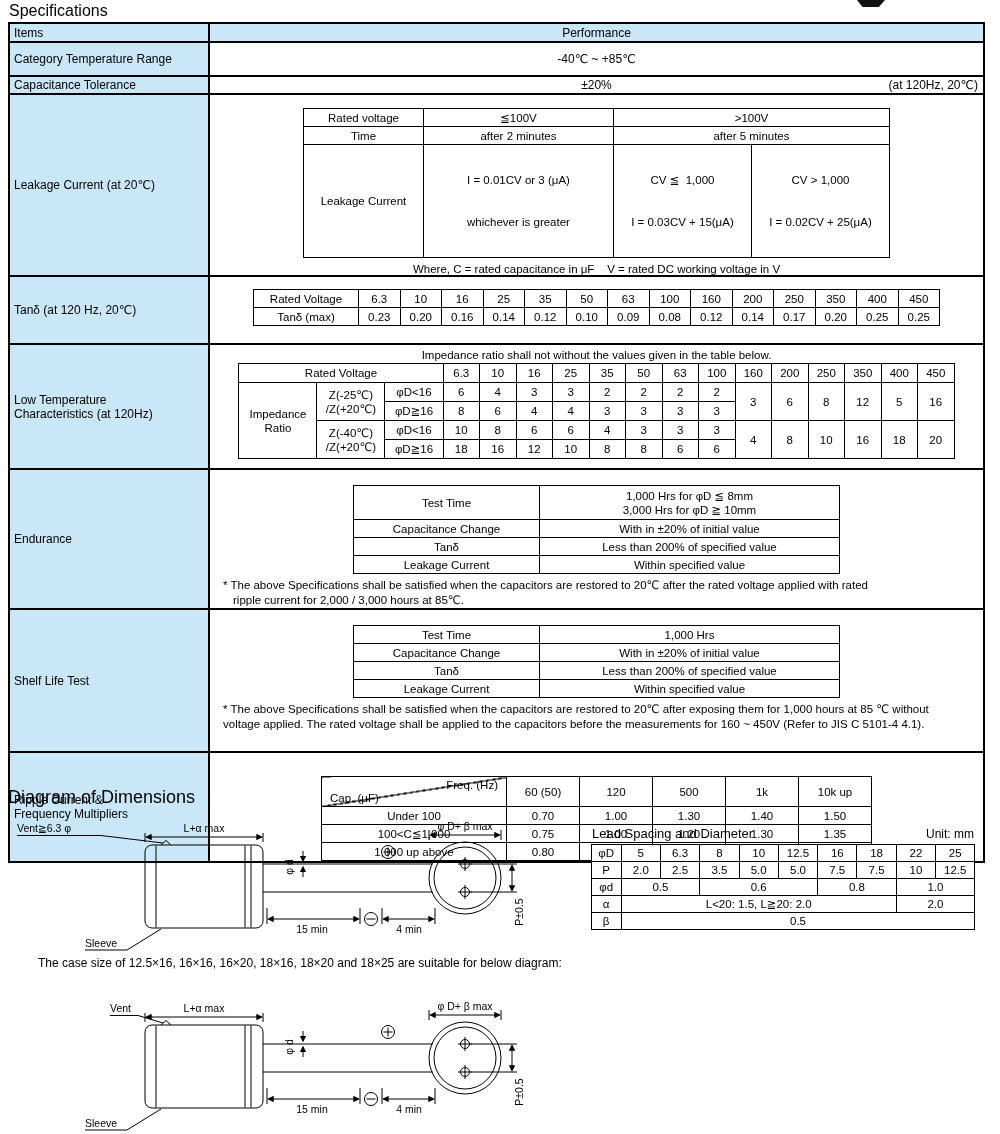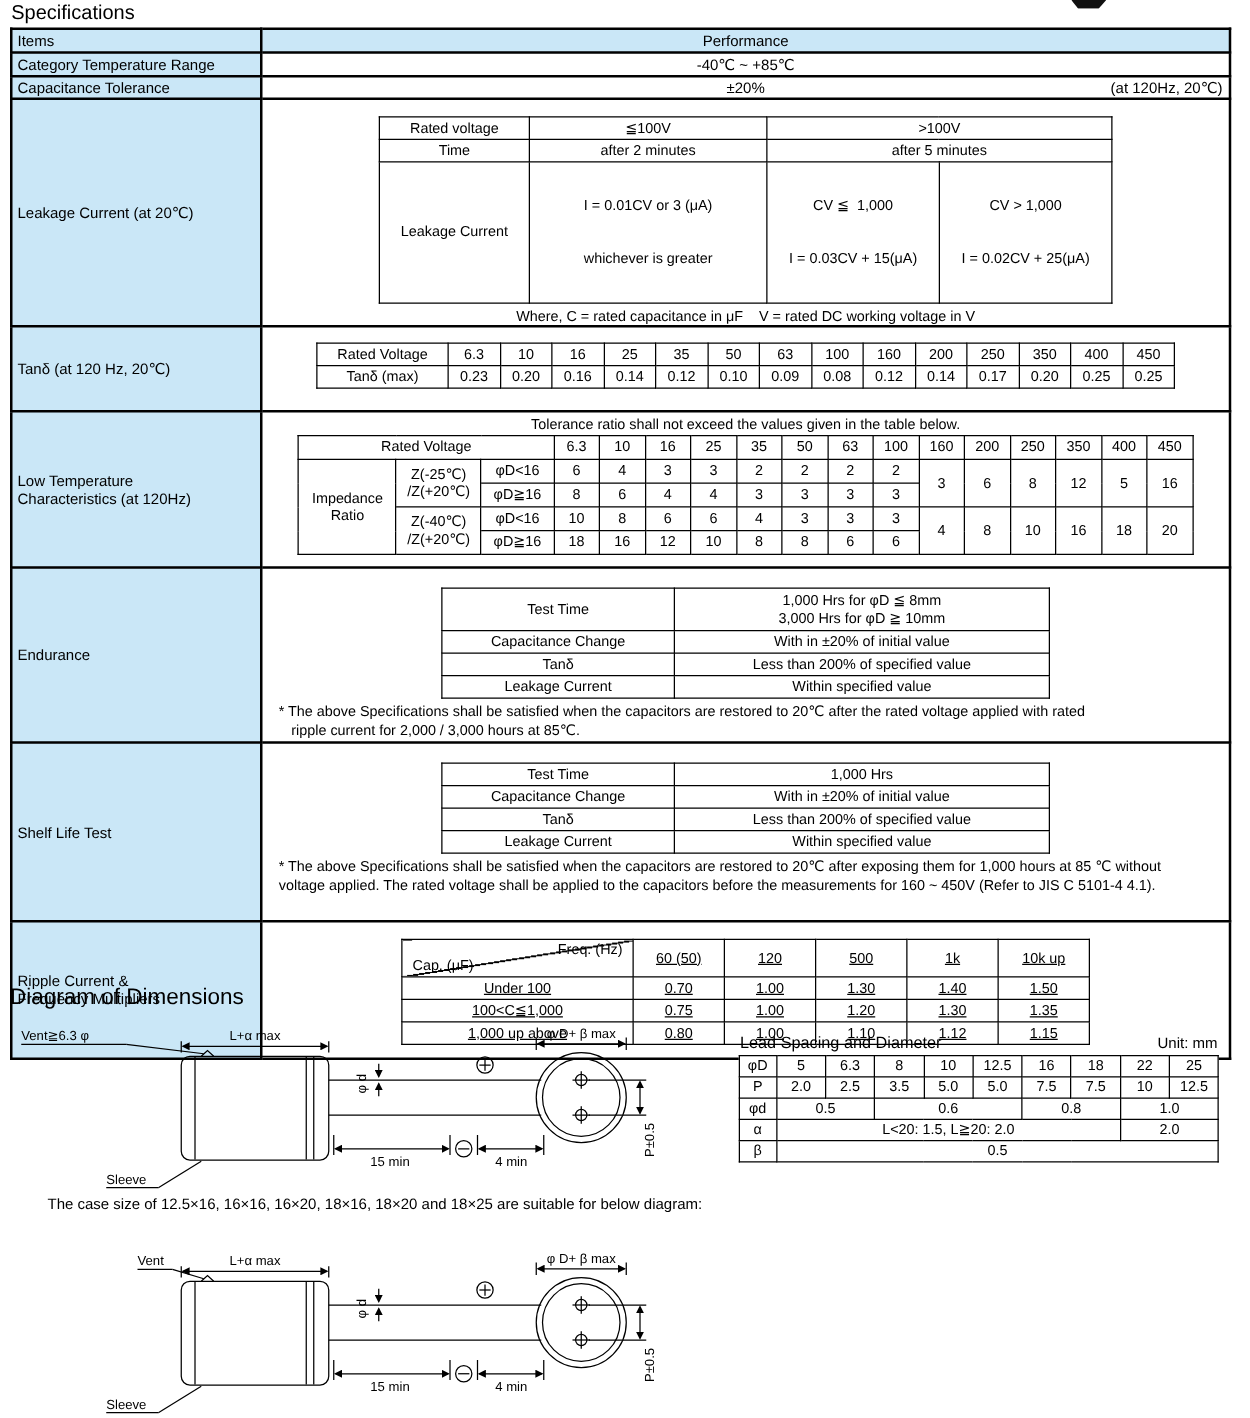--- a/index.html
+++ b/index.html
@@ -8,21 +8,21 @@
   .page-title { position:absolute; left:9px; top:2px; font-size:16px; }
   .section-title { position:absolute; left:8px; top:787px; font-size:18px; }
   .corner-mark { position:absolute; left:857px; top:0; width:28px; height:7px; background:#111;
     clip-path:polygon(0 0,100% 0,78% 100%,20% 100%); }
 
   table { border-collapse:collapse; }
   table.main { position:absolute; left:8px; top:22px; width:977px; table-layout:fixed; }
   table.main > tbody > tr > td { border:2px solid #000; font-size:12px; vertical-align:middle; padding:0; }
   td.blue { background:#cae7f7; padding:1px 4px !important; }
   td.center { text-align:center; }
-  tr.r-hd  { height:19px; } tr.r-tmp { height:19px; } tr.r-tol { height:18px; }
+  tr.r-hd  { height:19px; } tr.r-tmp { height:34px; } tr.r-tol { height:18px; }
   tr.r-lk  { height:102px; } tr.r-td { height:68px; } tr.r-lt { height:125px; }
   tr.r-en  { height:139px; } tr.r-sh { height:143px; } tr.r-rp { height:110px; }
   td.content { vertical-align:top !important; }
 
   .tol-cell { position:relative; text-align:center; }
   .tol-cond { position:absolute; right:5px; top:1px; font-size:12px; }
 
   table.inner { margin:0 auto; table-layout:fixed; background:#fff; }
   table.inner td { border:1px solid #000; font-size:11.5px; text-align:center;
     padding:0 2px; height:18px; line-height:14px; vertical-align:middle; }
@@ -37,21 +37,21 @@
 
   table.lt-t { width:715px; }
   table.lt-t td { height:19px; }
 
   table.endt { width:486px; margin-top:15px; }
   table.shelft { width:486px; margin-top:15px; }
   .block-note { font-size:11.5px; line-height:15px; text-align:left; padding:4px 10px 0 13px; }
   .indent2 { padding-left:10px; }
   .shelf-note { width:760px; }
 
-  table.ript { width:550px; margin-top:13px;text-decoration:underline; }
+  table.ript { width:550px; margin-top:23px; }
   tr.h30 > td { height:30px; }
   td.diag { position:relative; padding:0 !important;
     background:linear-gradient(to bottom right, transparent calc(50% - 0.7px), #000 calc(50% - 0.7px), #000 calc(50% + 0.7px), transparent calc(50% + 0.7px)); }
   td.diag .freq { position:absolute; top:1px; right:8px; }
   td.diag .cap  { position:absolute; bottom:1px; left:8px; }
 
   .lead-block { position:absolute; left:590px; top:826px; width:386px; }
   .lead-title-row { display:flex; justify-content:space-between; align-items:baseline; padding:0 2px 3px 2px; }
   .lead-title { font-size:13px; }
   .lead-unit { font-size:12px; }
@@ -181,21 +181,21 @@
       </table>
     </td>
   </tr>
 
   <tr class="r-lt">
     <td class="blue">
       <div>Low Temperature</div>
       <div>Characteristics (at 120Hz)</div>
     </td>
     <td class="content">
-      <div class="top-note">Tolerance ratio shall not exceed the values given in the table below.</div>
+      <div class="top-note">Impedance ratio shall not without the values given in the table below.</div>
       <table class="inner lt-t">
         <colgroup>
               <col style="width:78px">
               <col style="width:68px">
               <col style="width:58px">
               <col span="14" style="width:36.5px">
             </colgroup>
         <tbody>
         <tr>
           <td colspan="3">Rated Voltage</td>

